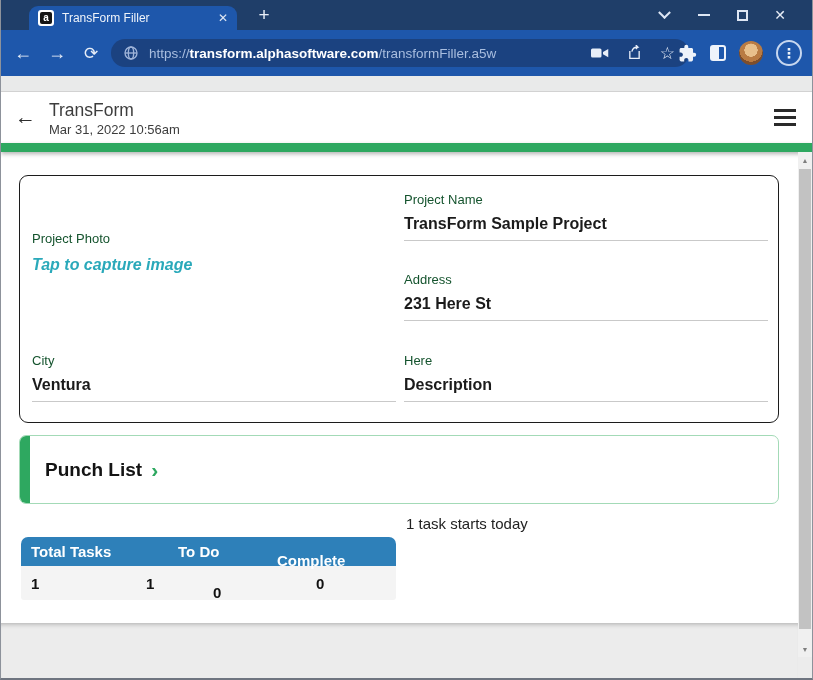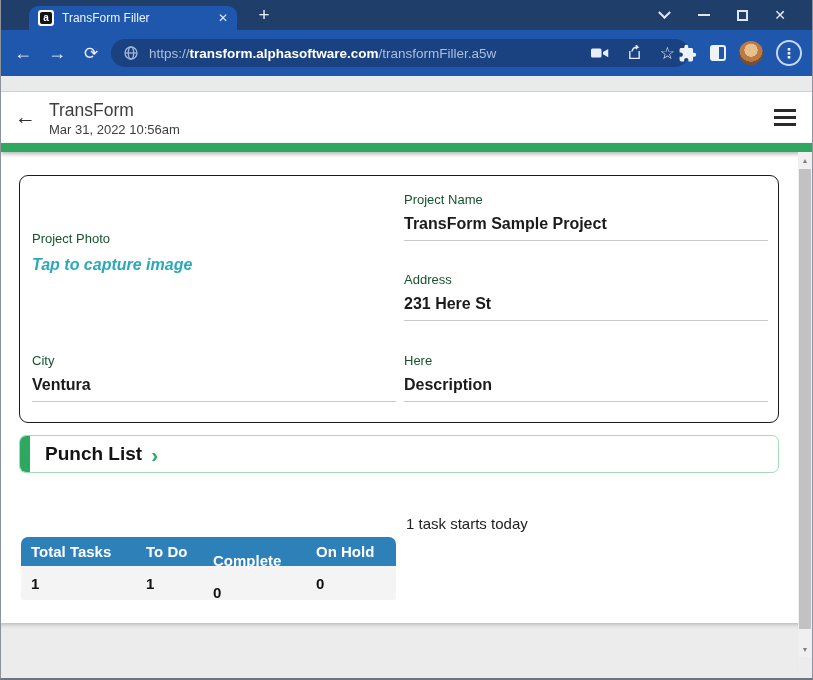--- a/index.html
+++ b/index.html
@@ -78,32 +78,32 @@
     padding-bottom: 7px; border-bottom: 1px solid #c9c9c9; width: 364px; }
   .photo-label { left: 12px; top: 55px; }
   .photo-action { position: absolute; left: 12px; top: 80px; font-size: 16px; font-weight: bold;
     font-style: italic; color: var(--teal-link, #2aa9ba); }
   .name-label { left: 384px; top: 16px; } .name-value { left: 384px; top: 39px; }
   .addr-label { left: 384px; top: 96px; } .addr-value { left: 384px; top: 119px; }
   .city-label { left: 12px; top: 177px; } .city-value { left: 12px; top: 200px; }
   .state-label { left: 384px; top: 177px; } .state-value { left: 384px; top: 200px; }
 
   
-  .punch { position: absolute; left: 18px; top: 283px; width: 760px; height: 38px; background: #fff;
+  .punch { position: absolute; left: 18px; top: 283px; width: 760px; height: 69px; background: #fff;
     border: 1px solid #a3dab7; border-radius: 7px; display: flex; align-items: center; overflow: hidden; }
   .punch-accent { width: 10px; height: 100%; background: var(--accent-green, #2ea860); flex: none; }
   .punch-title { margin-left: 15px; font-size: 19px; font-weight: bold; color: #141414; }
   .punch-chevron { margin-left: 9px; font-size: 21px; font-weight: bold; color: var(--accent-green, #2ea860); line-height: 1; }
 
   
   .tasks-caption { position: absolute; left: 405px; top: 363px; font-size: 15px; color: #222; }
   .tbl { position: absolute; top: 385px; }
   .tbl-left { left: 20px; width: 375px; }
   .tbl-right { left: 405px; width: 373px; }
-  .thead { display: flex; height: 29px; align-items: center; border-radius: 7px 7px 0 0; color: #fff; font-weight: bold; font-size: 15px; }
+  .thead { display: flex; height: 29px; align-items: center; border-radius: 7px 7px 0 0; color: #fff; font-weight: bold; font-size: 15px; gap: 32px; }
   .thead-blue { background: var(--table-blue, #2e80b9); }
   .thead-green { background: var(--table-green, #2db45f); }
   .trow { display: flex; height: 34px; align-items: center; background: #f4f4f4; font-size: 15px; border-radius: 0 0 3px 3px; }
   .trow-left { font-weight: bold; color: #111; }
   .trow-right { color: #3a3a3a; }
   .cell { padding-left: 10px; flex: none; white-space: nowrap; }
   .lc1 { width: 115px; } .lc2 { width: 67px; } .lc3 { width: 103px; margin-top: 18px; } .lc4 { flex: 1; }
   .rc1 { width: 105px; } .rc2 { width: 128px; } .rc3 { flex: 1; }
 
   

